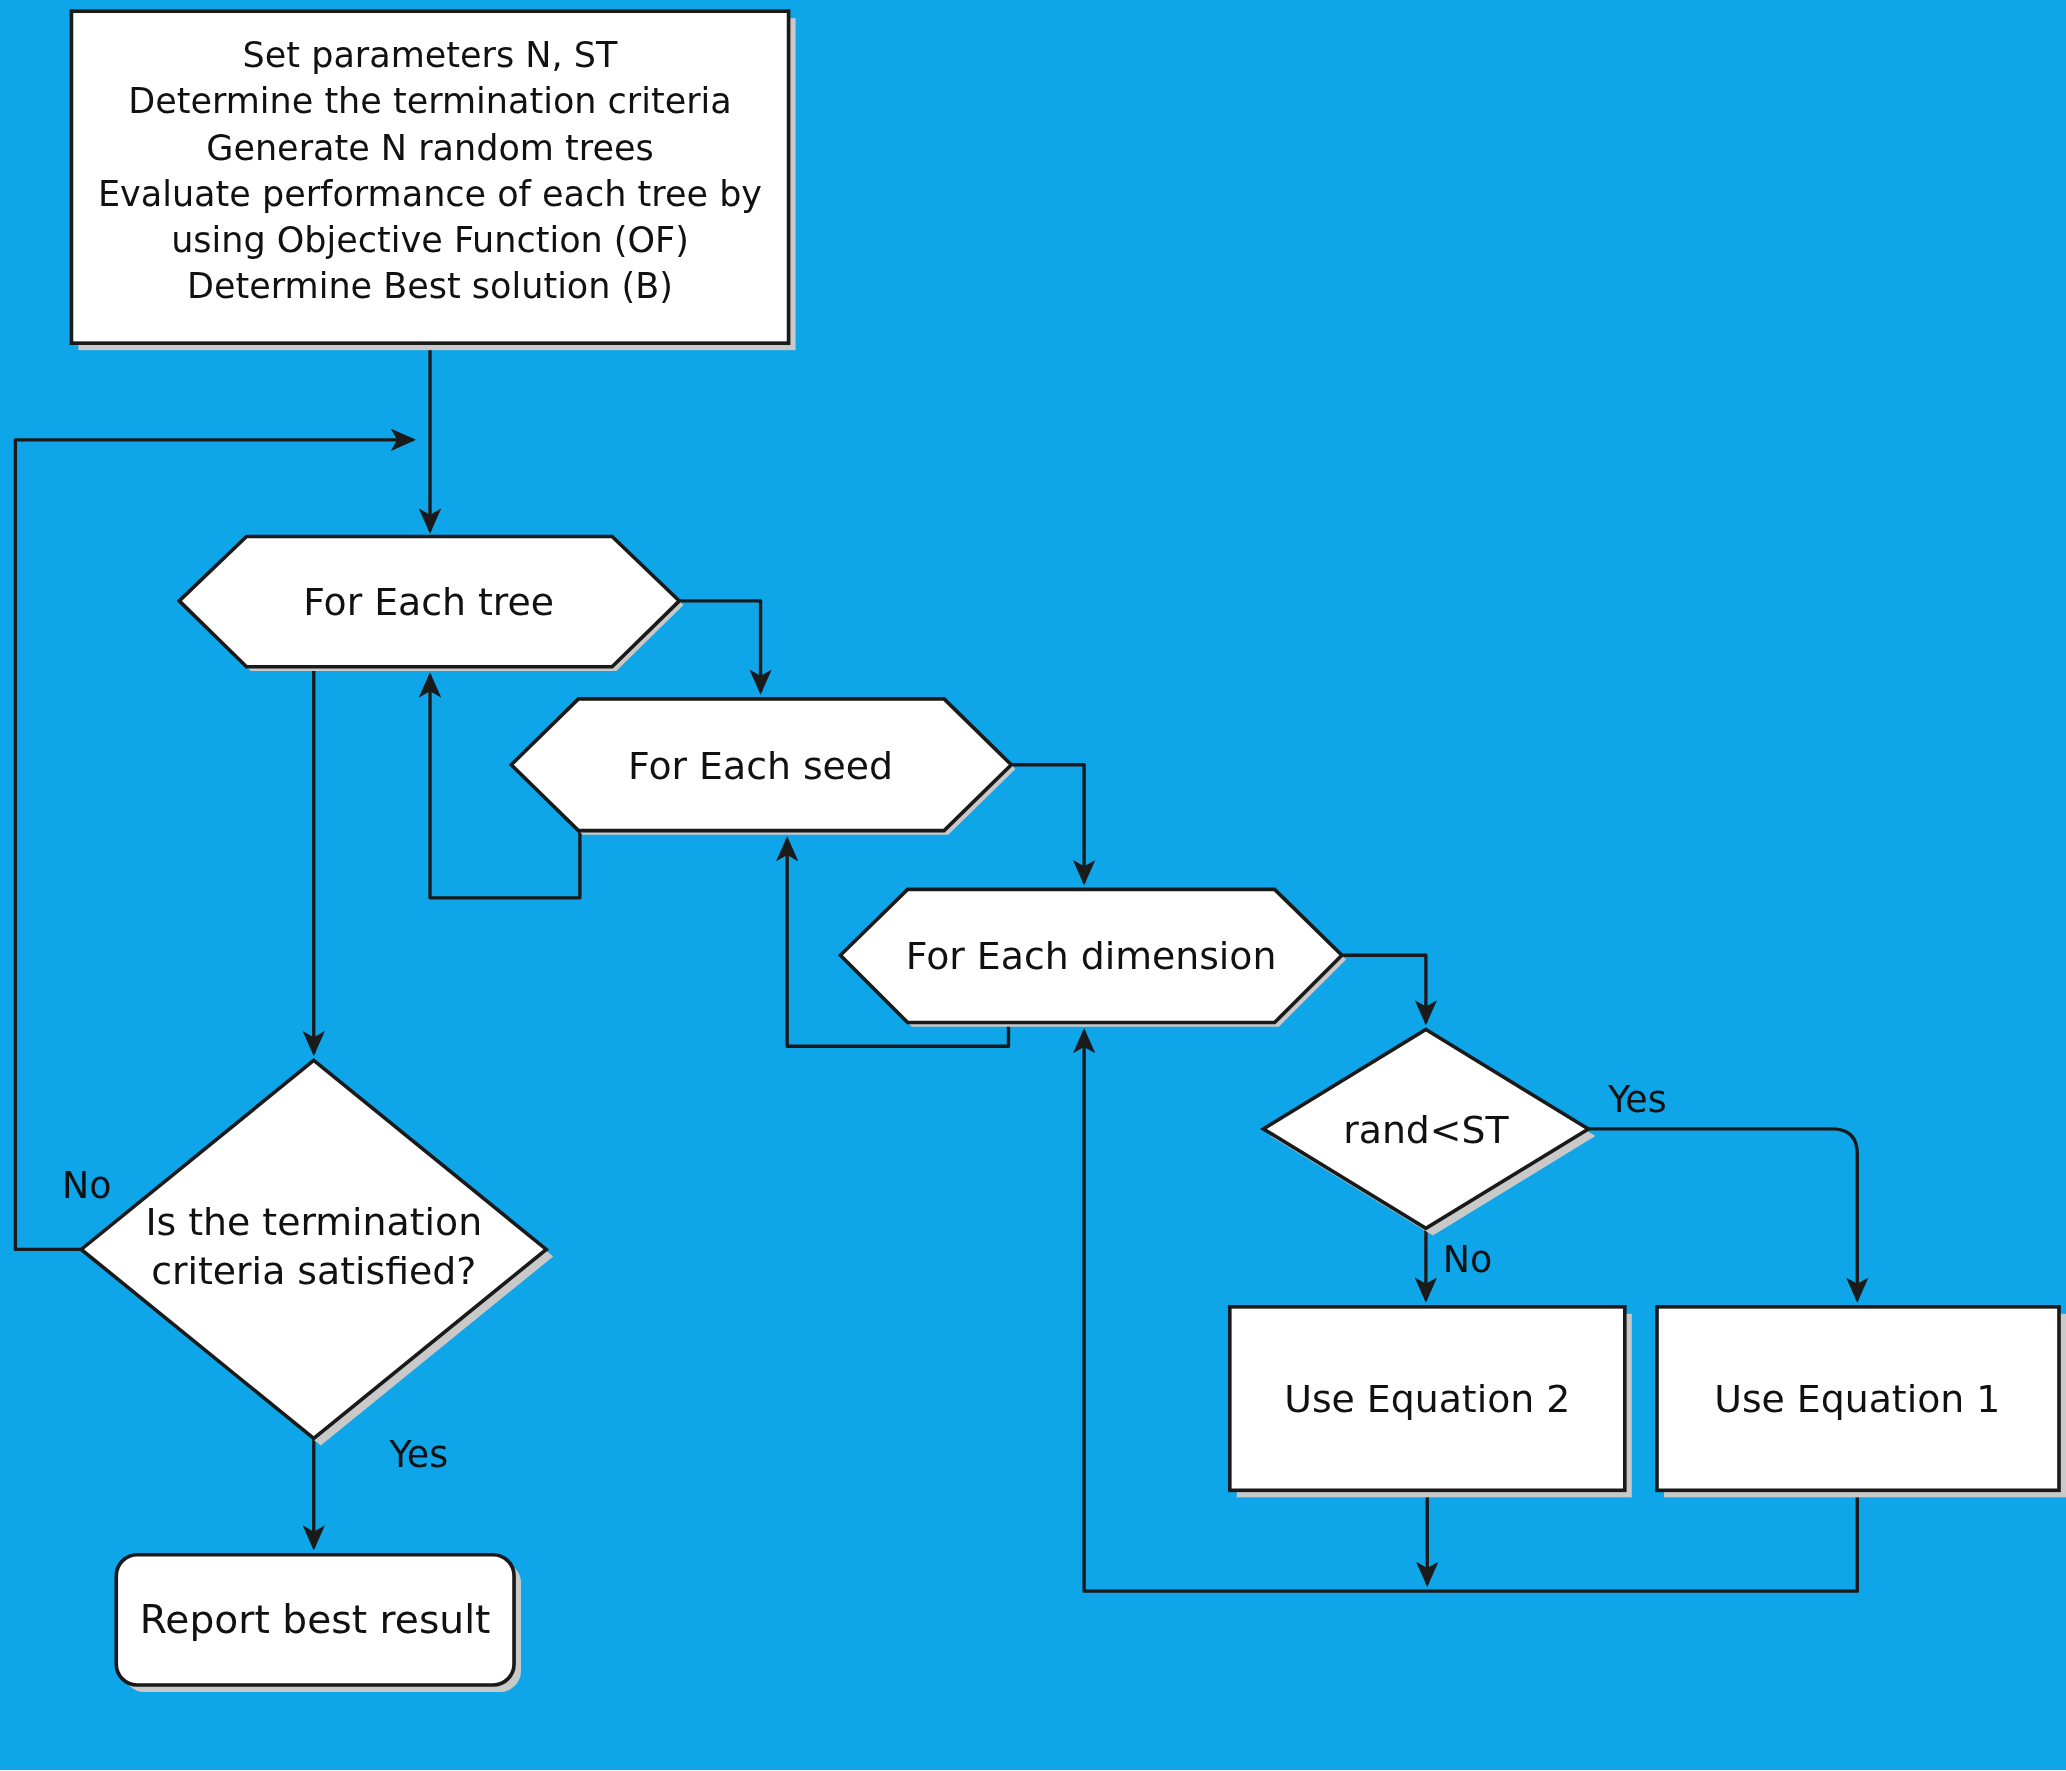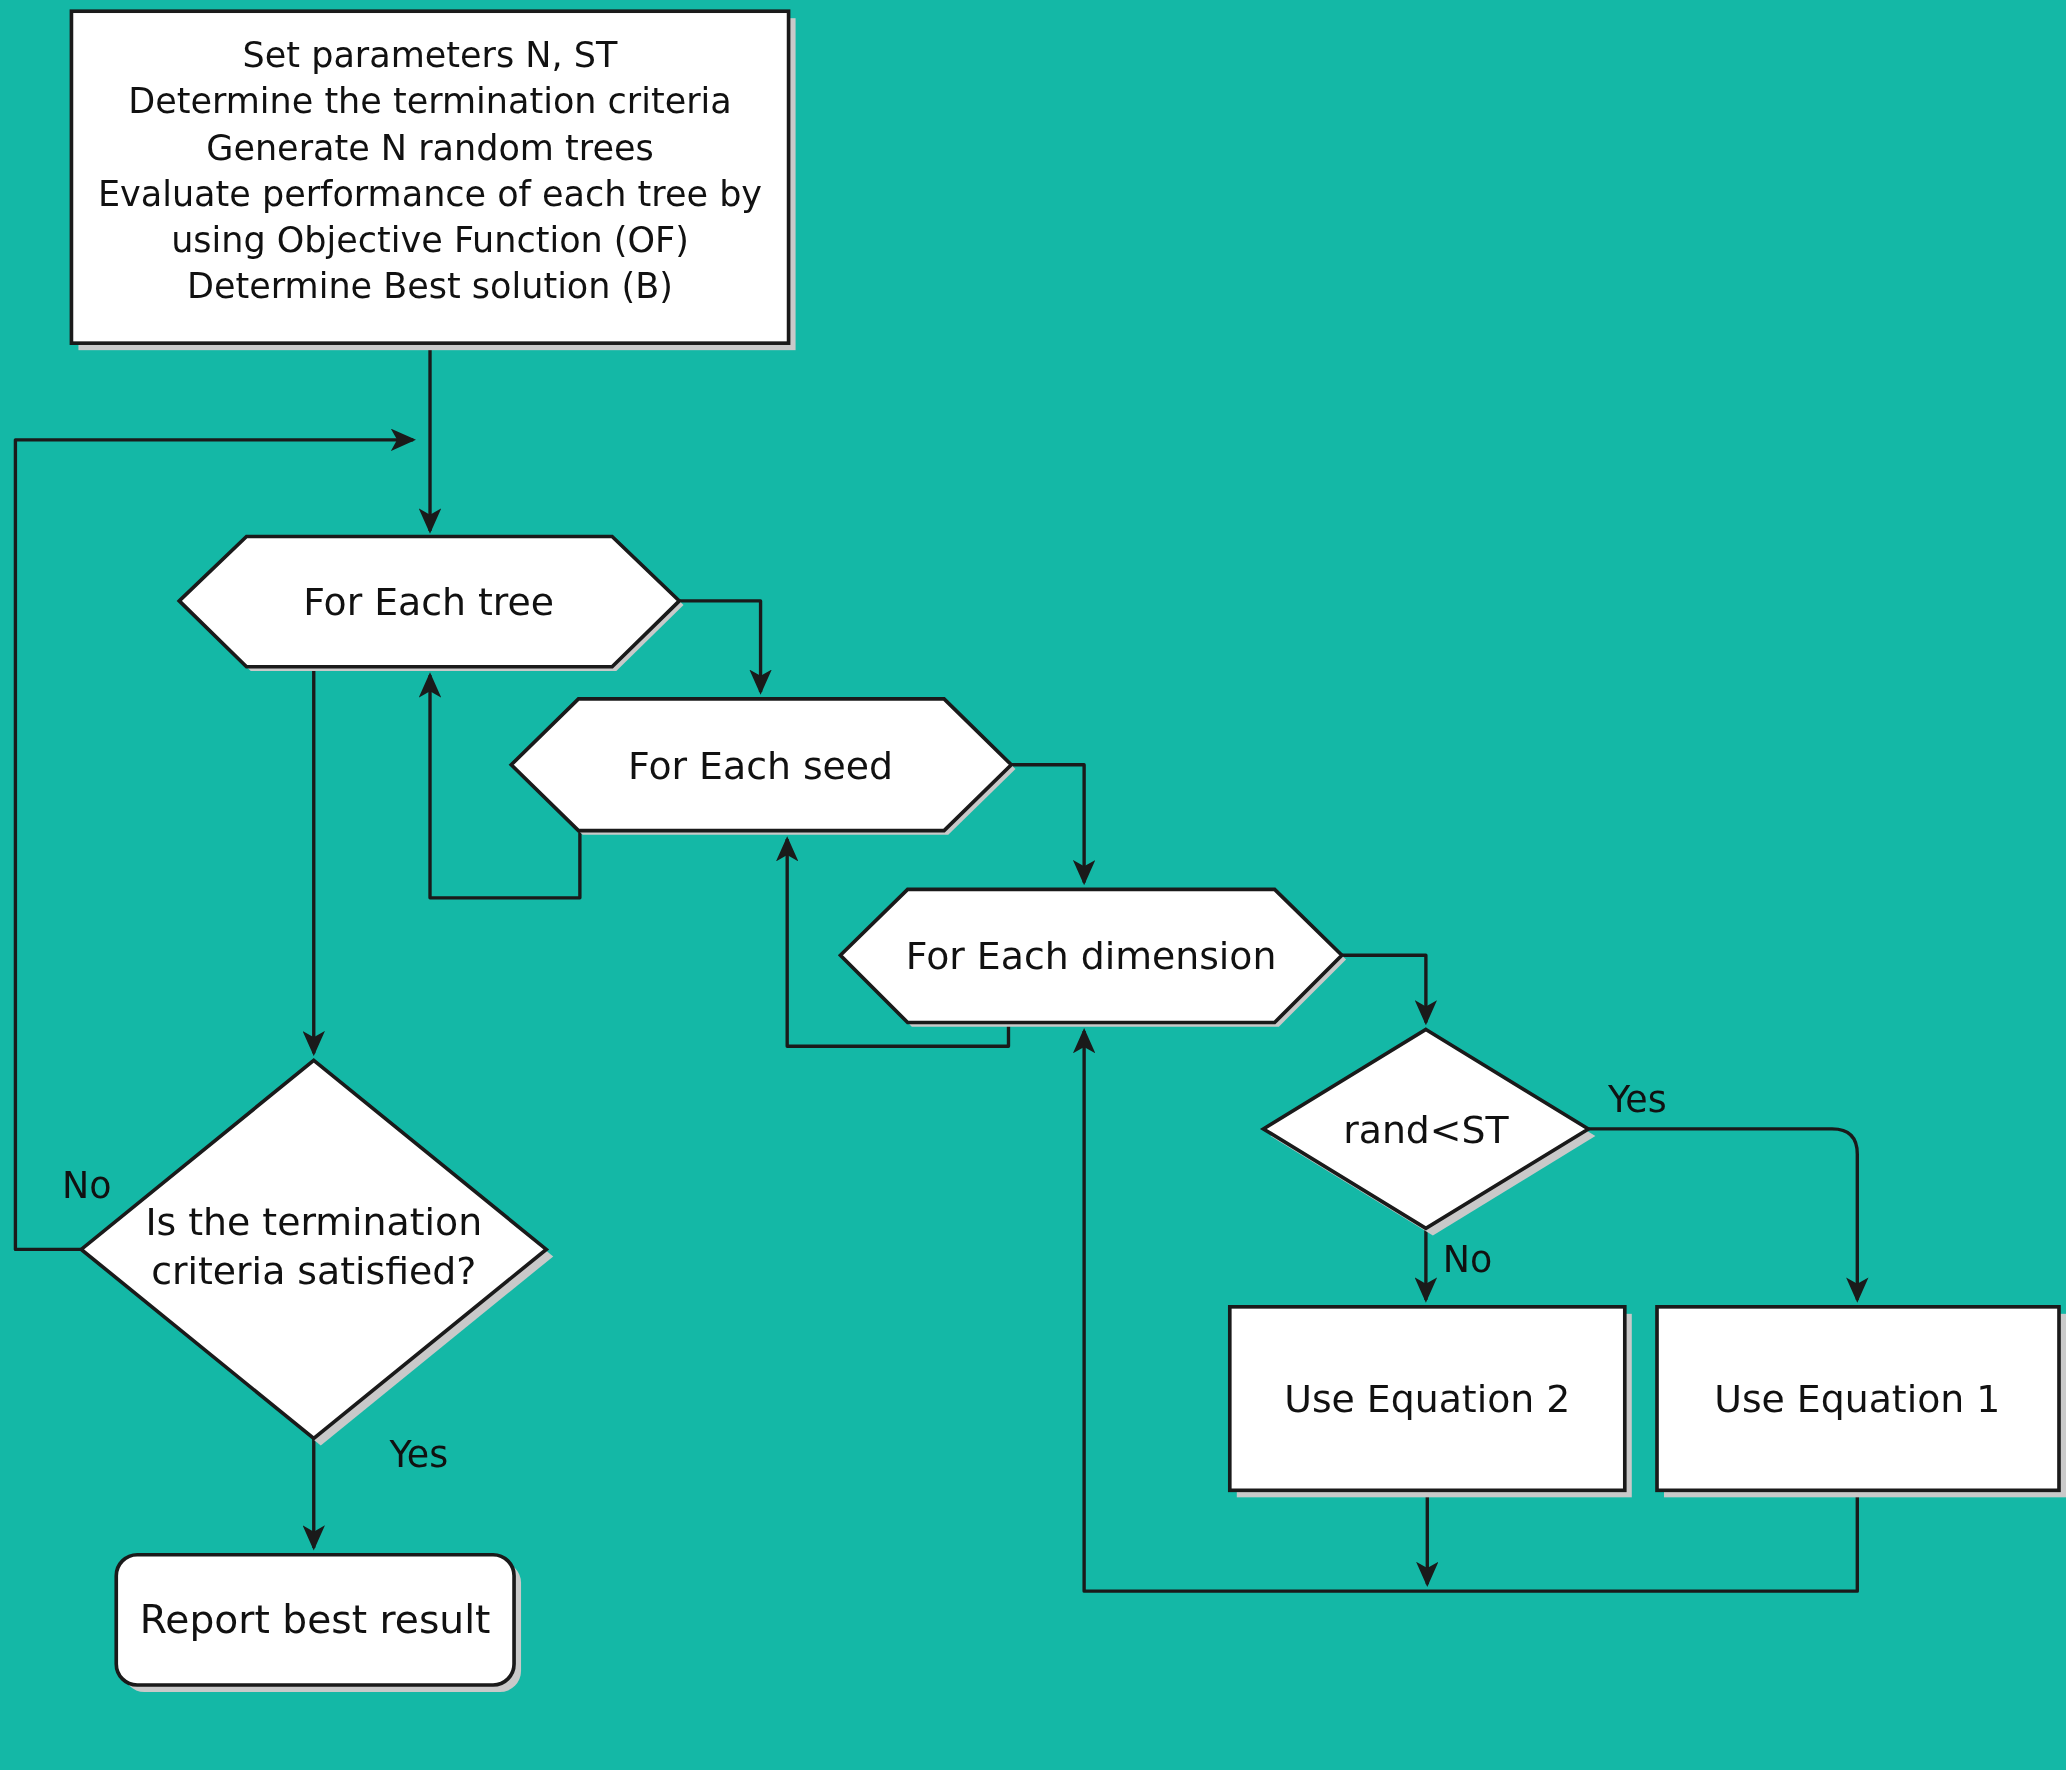--- a/index.html
+++ b/index.html
@@ -2,21 +2,21 @@
 <html style="font-size:11.2px"><head>
 <meta charset="utf-8">
 <style>
   html, body {
     margin: 0;
     padding: 0;
     background: #ffffff;
   }
   .stage {
     width: 100vw;
-    background: #14b8a6;
+    background: #0ea5e9;
     text-decoration: underline;
   }
   svg {
     display: block;
     width: 100%;
     height: auto;
     font-family: "DejaVu Sans", "Liberation Sans", sans-serif;
   }
   .shape {
     fill: #ffffff;

